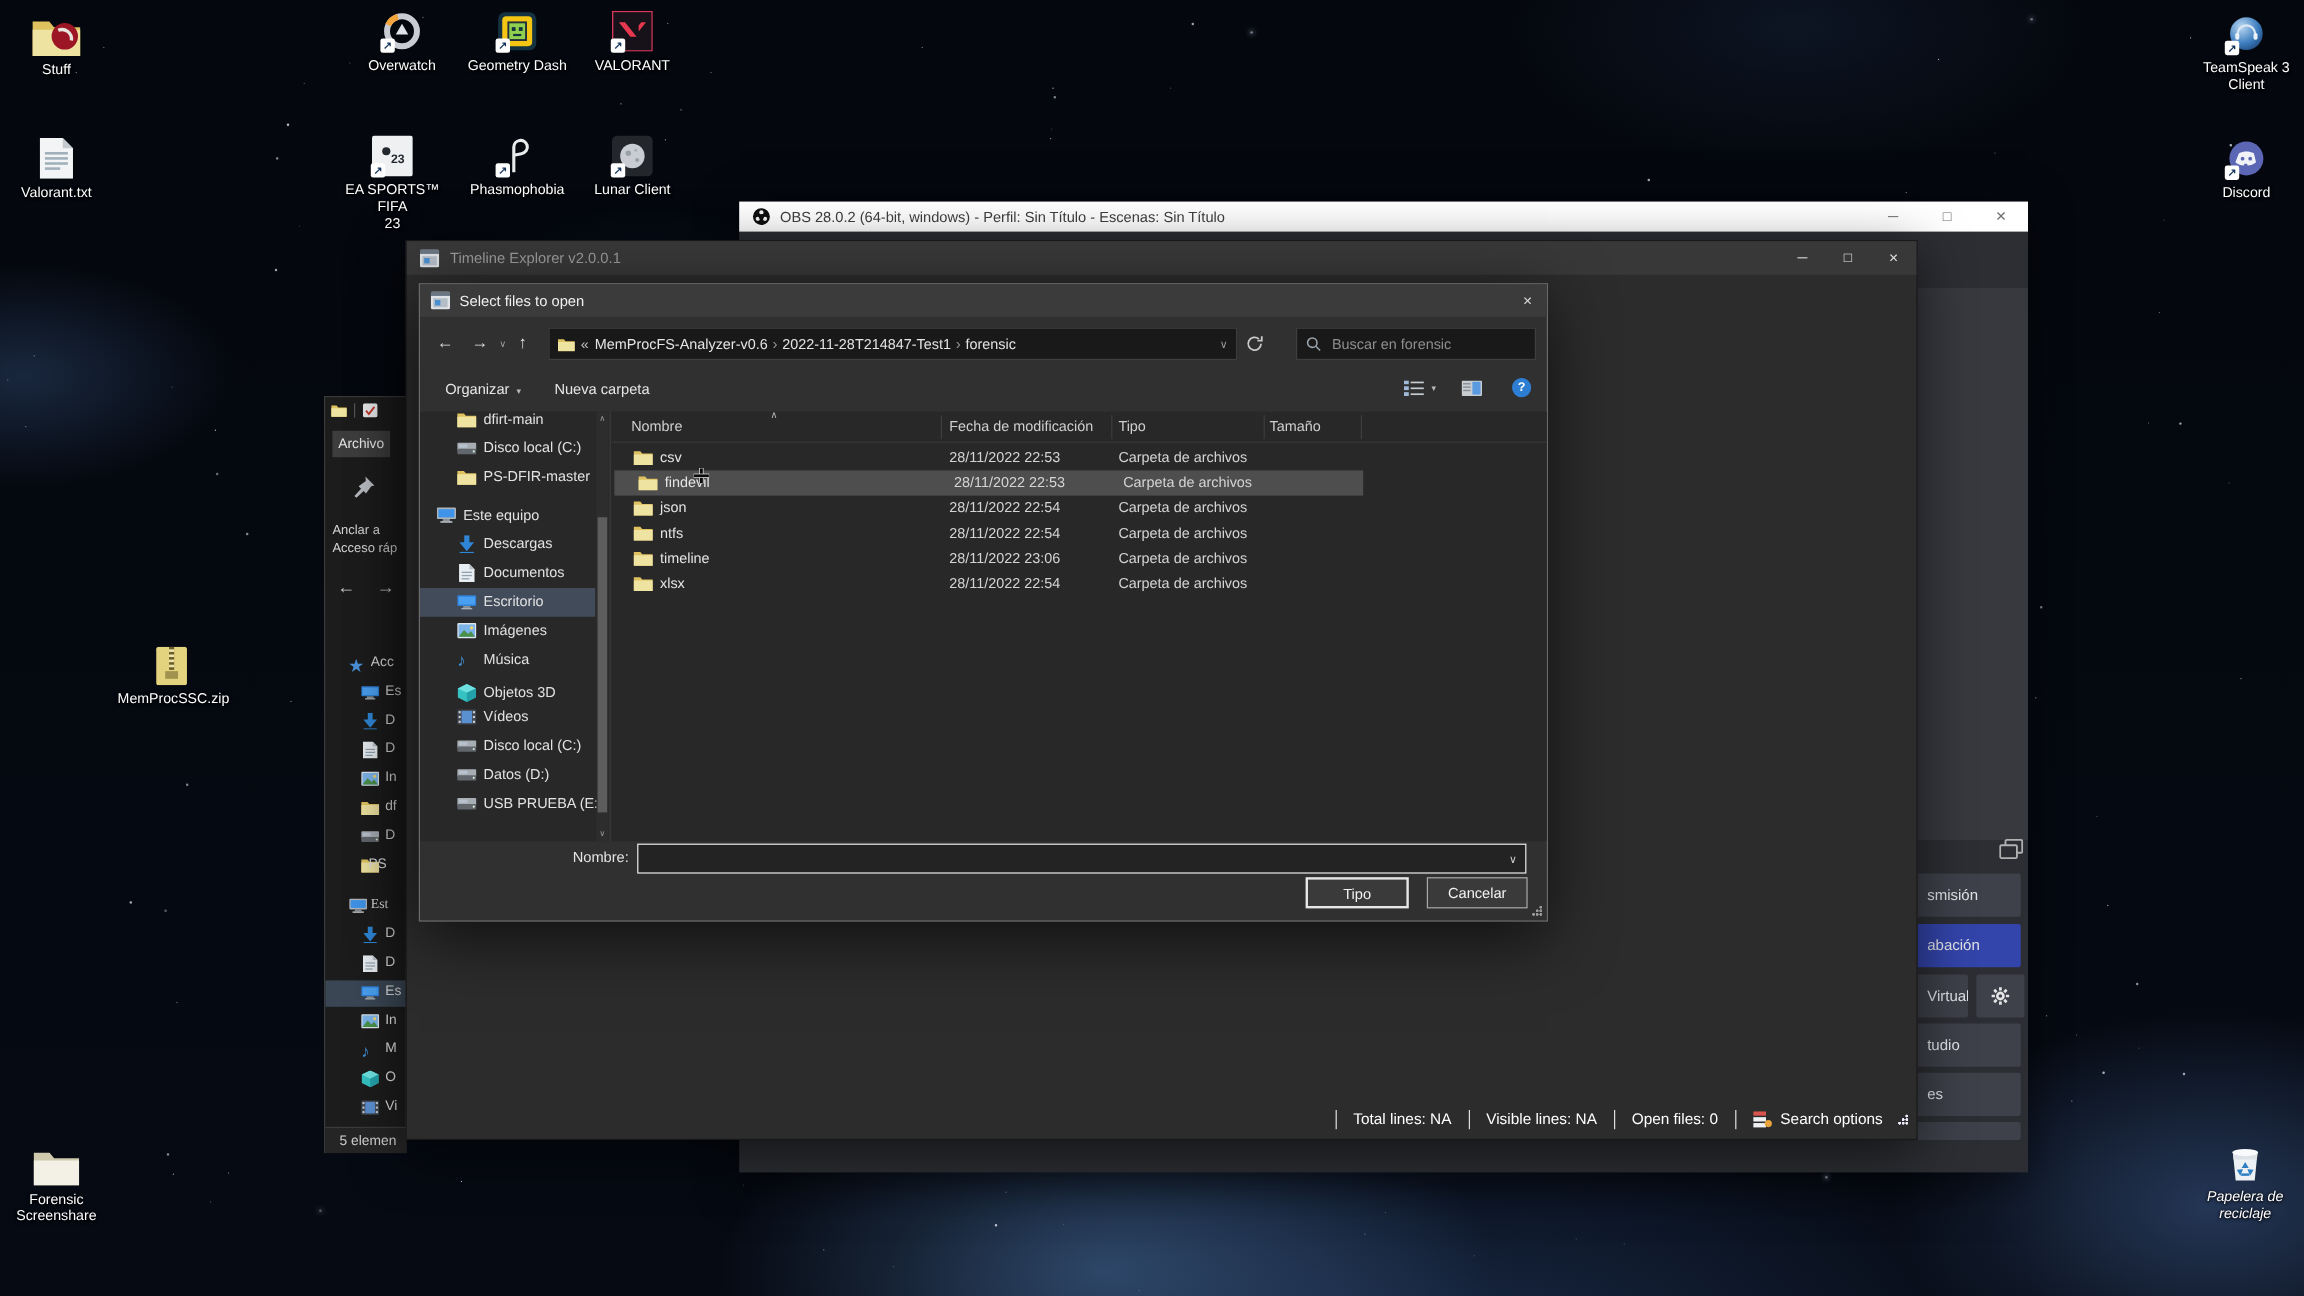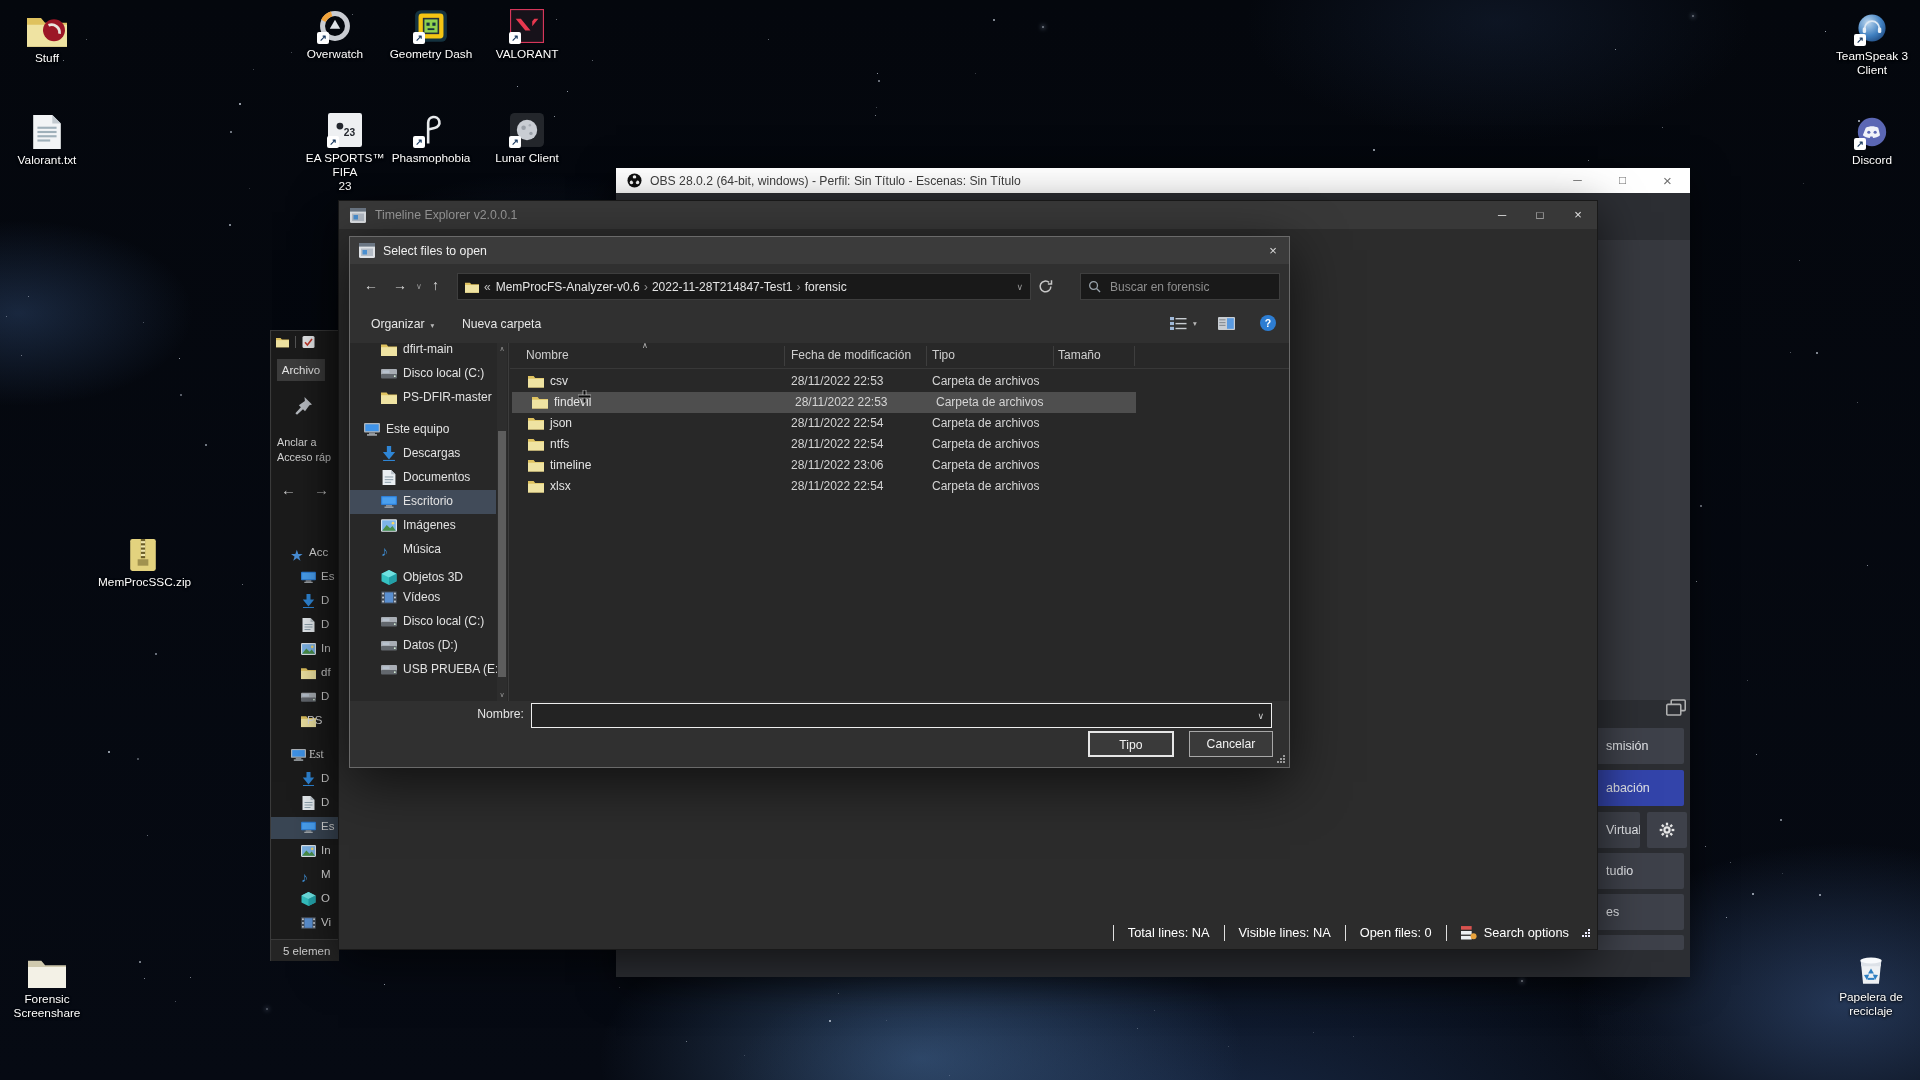--- a/index.html
+++ b/index.html
@@ -424,21 +424,21 @@
                 <rect x="2" y="5.5" width="9" height="1"></rect>
                 <rect x="2" y="7.5" width="9" height="1"></rect>
                 <rect x="2" y="9.5" width="9" height="1"></rect>
                 <rect x="2" y="11.5" width="6" height="1"></rect>
               </g>
             </svg>
           </span>
         </div>
         <div class="dlabel">Valorant.txt</div>
       </div>
-      <div class="dicon" style="left: 300px; top: 110px;">
+      <div class="dicon" style="left: 282px; top: 110px;">
         <div class="dimg">
           <span class="ic" style="width: 34px; height: 34px;">
             <svg viewBox="0 0 30 30">
               <rect width="30" height="30" rx="2" fill="#eef0f2"></rect>
               <circle cx="10.5" cy="11.5" r="3" fill="#23272e"></circle>
               <text x="14" y="20.5" font-size="9" font-weight="bold" fill="#23272e">23</text>
             </svg>
           </span>
           <span class="sc">↗</span>
         </div>
@@ -508,21 +508,21 @@
           <span class="ic" style="width: 38px; height: 31px;">
             <svg viewBox="0 0 16 13">
               <path fill="#cfc9ae" d="M0 1.5h5.6l1.6 1.9H16V13H0z"></path>
               <path fill="#f3f1e6" d="M0 4.2h16V13H0z"></path>
             </svg>
           </span>
         </div>
         <div class="dlabel">Forensic
 Screenshare</div>
       </div>
-      <div class="dicon" style="left: 1826px; top: 949px;">
+      <div class="dicon" style="left: 1826px; top: 949px; font-style: italic;">
         <div class="dimg">
           <span class="ic" style="width: 30px; height: 34px;">
             <svg viewBox="0 0 26 30">
               <path d="M4 8h18l-2 20H6z" fill="#eef1f4"></path>
               <path d="M4 8h18l-.4 4.5H4.4z" fill="#dde2e8"></path>
               <ellipse cx="13" cy="7.5" rx="9.5" ry="2.6" fill="#f8fafc"></ellipse>
               <g fill="#2d7fc2">
                 <path d="M13 14.5l2.6 4.4h-5.2z"></path>
                 <path d="M9.4 24.6l-2.6-4.4 4.6-.4z"></path>
                 <path d="M16.6 24.6l2.6-4.4-4.6-.4z"></path>

